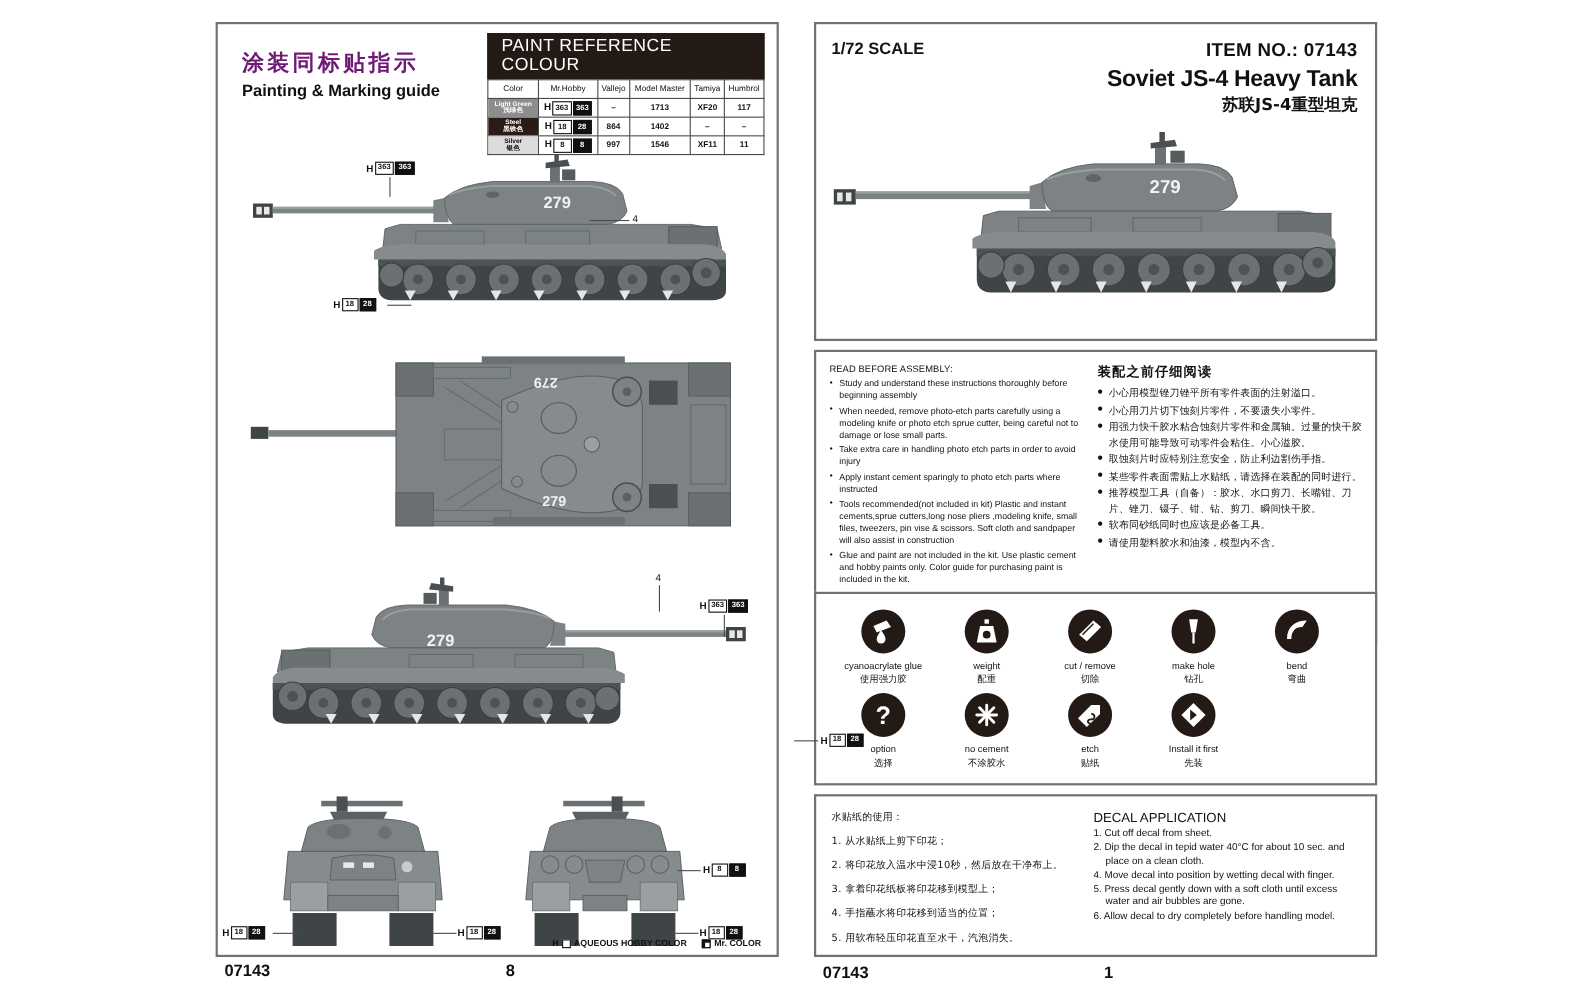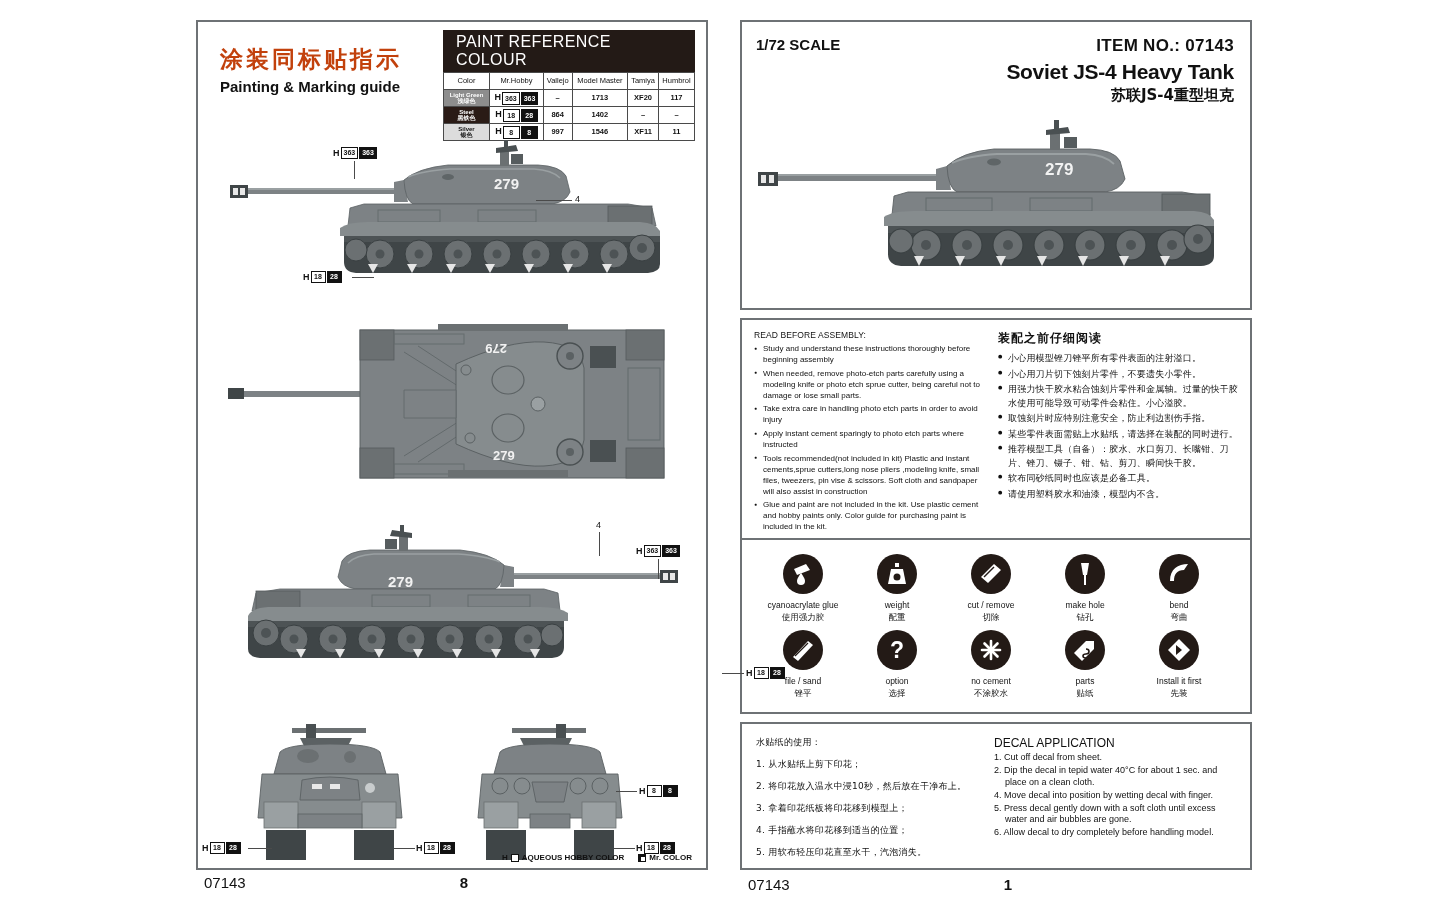--- a/index.html
+++ b/index.html
@@ -16,21 +16,21 @@
   .sheet-left { position:absolute; left:196px; top:20px; width:512px; height:842px; }
   .sheet-right { position:absolute; left:740px; top:20px; width:512px; height:842px; }
 
   .left-main {
     position:absolute; left:0; top:0; width:512px; height:850px;
     border:2px solid #6e7275; background:#fff;
   }
 
   .guide-title { position:absolute; left:22px; top:22px; }
   .guide-title .cn {
-    font-size:23px; font-weight:bold; letter-spacing:3px; color:#c2410c;
+    font-size:20px; font-weight:bold; letter-spacing:3px; color:#701a75;
     font-family:Liberation Mono, monospace;
   }
   .guide-title .en {
     font-size:15px; font-weight:bold; color:#111; margin-top:3px;
   }
 
   
   .paint-table { position:absolute; left:245px; top:8px; width:252px; }
   .pt-head {
     background:#231a16; color:#fff; font-size:16px; font-weight:normal;
@@ -86,21 +86,21 @@
   .hobby-legend .grp { display:flex; align-items:center; gap:3px; }
   .mini-w { width:8px; height:8px; background:#fff; border:1.2px solid #111; display:inline-block; }
   .mini-b { width:8px; height:8px; background:#111; border:1.2px solid #111; display:inline-block;
             position:relative; }
   .mini-b::after { content:''; position:absolute; left:2px; top:2px; width:4px; height:4px; background:#fff; }
 
   .footer-row {
     position:absolute; left:0; width:512px; top:854px;
     display:flex; align-items:center;
   }
-  .footer-code { font-size:15px; font-weight:normal; color:#111; margin-left:8px; }
+  .footer-code { font-size:15px; font-weight:bold; color:#111; margin-left:8px; }
   .footer-page { font-size:15px; font-weight:bold; color:#111; margin-left:214px; }
 
   
   .rbox { position:absolute; left:0; border:2px solid #6e7275; background:#fff; }
   .scale-txt { position:absolute; left:14px; top:14px; font-size:15px; font-weight:bold; color:#111; }
   .item-no { position:absolute; right:16px; top:14px; font-size:17px; font-weight:bold; color:#111;
              letter-spacing:0.3px; text-align:right; }
   .kit-name { position:absolute; right:16px; top:38px; font-size:21px; font-weight:bold;
               color:#111; text-align:right; letter-spacing:-0.3px;
               font-family:"Liberation Sans", sans-serif; }
@@ -677,30 +677,20 @@
               <svg width="26" height="26" viewBox="0 0 26 26">
                 <path d="M4 20 C4 8 12 3 22 3 L18 9 C11 9 8 13 8 20 Z" fill="#fff"></path>
               </svg>
             </div>
             <div class="l1">bend</div>
             <div class="l2">弯曲</div>
           </div>
           <div class="sym">
             <div class="disc">
               <svg width="26" height="26" viewBox="0 0 26 26">
-                <path d="M3 20 L18 4 L23 8 L8 24 Z" fill="#fff"></path>
-                <path d="M5 19 L18 6" stroke="#231a16" stroke-width="1.2" fill="none"></path>
-              </svg>
-            </div>
-            <div class="l1">file / sand</div>
-            <div class="l2">锉平</div>
-          </div>
-          <div class="sym">
-            <div class="disc">
-              <svg width="26" height="26" viewBox="0 0 26 26">
                 <text x="13" y="21" text-anchor="middle" font-family="Liberation Sans, sans-serif" font-size="23" font-weight="bold" fill="#fff">?</text>
               </svg>
             </div>
             <div class="l1">option</div>
             <div class="l2">选择</div>
           </div>
           <div class="sym">
             <div class="disc">
               <svg width="26" height="26" viewBox="0 0 26 26">
                 <g stroke="#fff" stroke-width="2.6" stroke-linecap="round">
@@ -714,21 +704,21 @@
             <div class="l1">no cement</div>
             <div class="l2">不涂胶水</div>
           </div>
           <div class="sym">
             <div class="disc">
               <svg width="26" height="26" viewBox="0 0 26 26">
                 <path d="M2 16 L14 4 L22 4 L22 12 L10 24 Z" fill="#fff"></path>
                 <path d="M14 12 c4 0 4 5 0 5 s-4 4 0 4" stroke="#231a16" stroke-width="1.6" fill="none"></path>
               </svg>
             </div>
-            <div class="l1">parts</div>
+            <div class="l1">etch</div>
             <div class="l2">贴纸</div>
           </div>
           <div class="sym">
             <div class="disc">
               <svg width="26" height="26" viewBox="0 0 26 26">
                 <path d="M13 2 L24 13 L13 24 L2 13 Z" fill="#fff"></path>
                 <path d="M10 8 L16 13 L10 18 Z" fill="#231a16"></path>
               </svg>
             </div>
             <div class="l1">Install it first</div>
@@ -745,21 +735,21 @@
             <div class="dl">2. 将印花放入温水中浸10秒，然后放在干净布上。</div>
             <div class="dl">3. 拿着印花纸板将印花移到模型上；</div>
             <div class="dl">4. 手指蘸水将印花移到适当的位置；</div>
             <div class="dl">5. 用软布轻压印花直至水干，汽泡消失。</div>
           </div>
       </div>
       <div class="decal-en">
         <div class="dh">DECAL APPLICATION</div>
         <div id="decal-en-list">
             <div class="dl">1. Cut off decal from sheet.</div>
-            <div class="dl">2. Dip the decal in tepid water 40°C for about 1 sec. and place on a clean cloth.</div>
+            <div class="dl">2. Dip the decal in tepid water 40°C for about 10 sec. and place on a clean cloth.</div>
             <div class="dl">4. Move decal into position by wetting decal with finger.</div>
             <div class="dl">5. Press decal gently down with a soft cloth until excess water and air bubbles are gone.</div>
             <div class="dl">6. Allow decal to dry completely before handling model.</div>
           </div>
       </div>
     </div>
 
     <div class="footer-row" style="top:856px;">
       <span class="footer-code">07143</span>
       <span class="footer-page">1</span>

